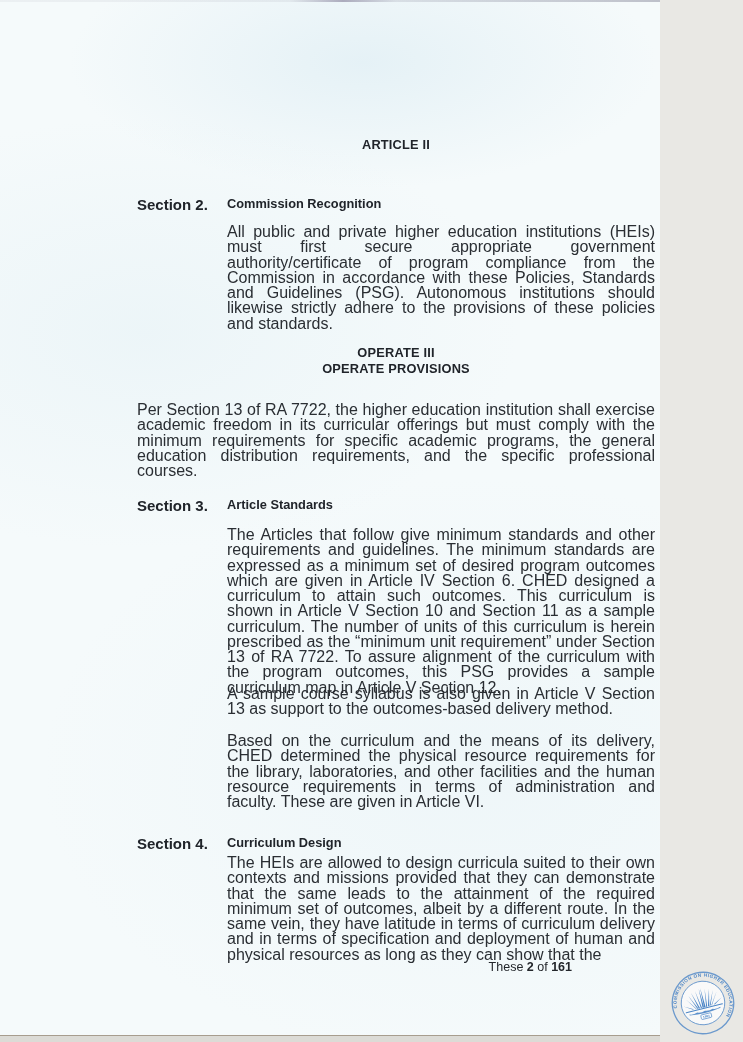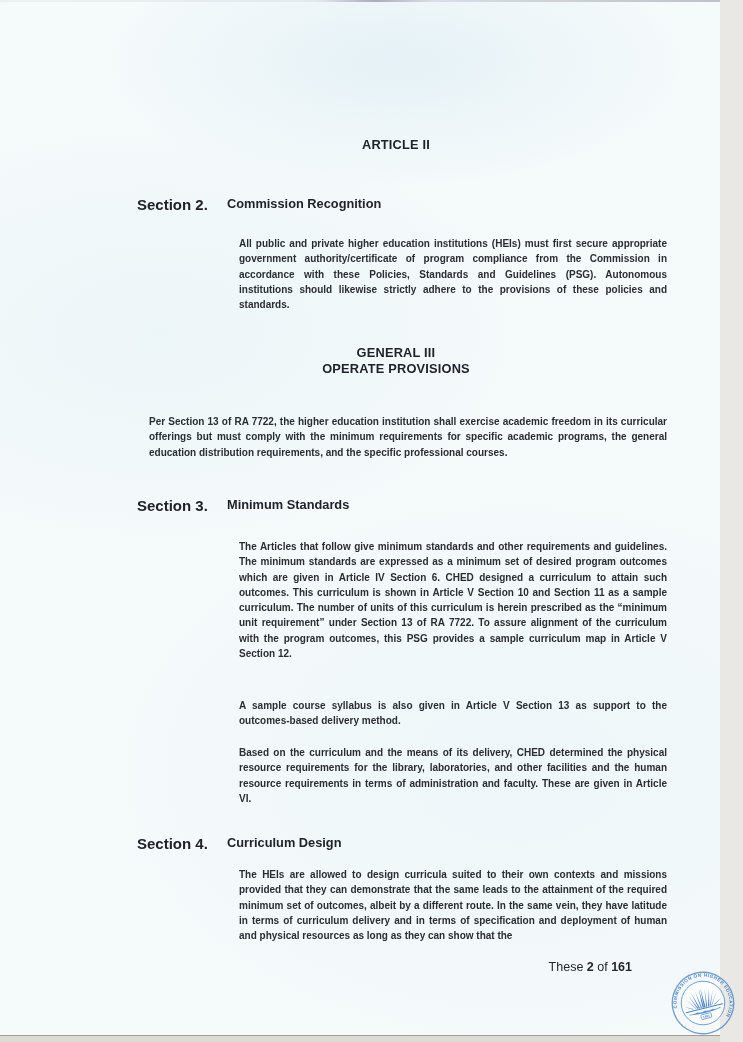--- a/index.html
+++ b/index.html
@@ -2,21 +2,21 @@
 <html><head>
 <meta charset="utf-8">
 <style>
   html,body{margin:0;padding:0;}
   body{
     width:743px;height:1042px;overflow:hidden;
     background:#e9e8e4;
     font-family:"Liberation Sans", sans-serif;
   }
   .page{
-    position:relative;width:720px;height:1042px;
+    position:relative;width:660px;height:1042px;
     background:
       radial-gradient(ellipse 420px 180px at 55% 6%, rgba(203,227,238,.38), transparent 70%),
       radial-gradient(ellipse 520px 300px at 22% 32%, rgba(210,231,239,.25), transparent 72%),
       radial-gradient(ellipse 620px 420px at 72% 74%, rgba(214,233,241,.22), transparent 70%),
       #f5fafb;
   }
   .top-edge{
     position:absolute;top:0;left:0;right:0;height:2px;
     background:linear-gradient(to right,
       rgba(150,150,165,.10) 0%, rgba(150,150,165,.14) 44%,
@@ -30,22 +30,22 @@
   .textblock{position:absolute;left:137px;top:0;width:518px;height:100%;}
   .article-heading{
     position:absolute;left:0;width:100%;text-align:center;
     font-weight:bold;font-size:12.8px;line-height:15.5px;color:#20242a;
     letter-spacing:.2px;
   }
   .section-row{position:absolute;left:0;width:100%;height:16px;}
   .sec-label{position:absolute;left:0;font-weight:bold;font-size:15px;color:#20242a;}
   .sec-title{position:absolute;left:90px;font-weight:bold;font-size:12.8px;color:#20242a;}
   .body{
-    position:absolute;margin:12px;font-size:10px;line-height:15.25px;
-    color:#2a2e33;text-align:justify;font-weight:bold;
+    position:absolute;margin:0;font-size:16px;line-height:15.25px;
+    color:#2a2e33;text-align:justify;
   }
   .body.indent{left:90px;width:428px;}
   .body.full{left:0;width:518px;}
   .footer{
     position:absolute;top:960px;right:88px;
     font-size:12.5px;color:#23262b;white-space:nowrap;
   }
   .footer b{font-weight:bold;}
   .seal{
     position:absolute;left:667px;top:970px;width:72px;height:66px;
@@ -65,28 +65,28 @@
       <div>ARTICLE II</div>
     </div>
 
     <div class="section-row" style="top:196px">
       <span class="sec-label">Section 2.</span>
       <span class="sec-title">Commission Recognition</span>
     </div>
     <p class="body indent" style="top:224px">All public and private higher education institutions (HEIs) must first secure appropriate government authority/certificate of program compliance from the Commission in accordance with these Policies, Standards and Guidelines (PSG). Autonomous institutions should likewise strictly adhere to the provisions of these policies and standards.</p>
 
     <div class="article-heading" style="top:345px">
-      <div>GENERAL III</div>
+      <div>OPERATE III</div>
       <div>OPERATE PROVISIONS</div>
     </div>
     <p class="body full" style="top:402px">Per Section 13 of RA 7722, the higher education institution shall exercise academic freedom in its curricular offerings but must comply with the minimum requirements for specific academic programs, the general education distribution requirements, and the specific professional courses.</p>
 
     <div class="section-row" style="top:497px">
       <span class="sec-label">Section 3.</span>
-      <span class="sec-title">Minimum Standards</span>
+      <span class="sec-title">Article Standards</span>
     </div>
     <p class="body indent" style="top:527px">The Articles that follow give minimum standards and other requirements and guidelines. The minimum standards are expressed as a minimum set of desired program outcomes which are given in Article IV Section 6. CHED designed a curriculum to attain such outcomes. This curriculum is shown in Article V Section 10 and Section 11 as a sample curriculum. The number of units of this curriculum is herein prescribed as the “minimum unit requirement” under Section 13 of RA 7722. To assure alignment of the curriculum with the program outcomes, this PSG provides a sample curriculum map in Article V Section 12.</p>
     <p class="body indent" style="top:686px">A sample course syllabus is also given in Article V Section 13 as support to the outcomes-based delivery method.</p>
     <p class="body indent" style="top:733px">Based on the curriculum and the means of its delivery, CHED determined the physical resource requirements for the library, laboratories, and other facilities and the human resource requirements in terms of administration and faculty. These are given in Article VI.</p>
 
     <div class="section-row" style="top:835px">
       <span class="sec-label">Section 4.</span>
       <span class="sec-title">Curriculum Design</span>
     </div>
     <p class="body indent" style="top:855px">The HEIs are allowed to design curricula suited to their own contexts and missions provided that they can demonstrate that the same leads to the attainment of the required minimum set of outcomes, albeit by a different route. In the same vein, they have latitude in terms of curriculum delivery and in terms of specification and deployment of human and physical resources as long as they can show that the</p>

